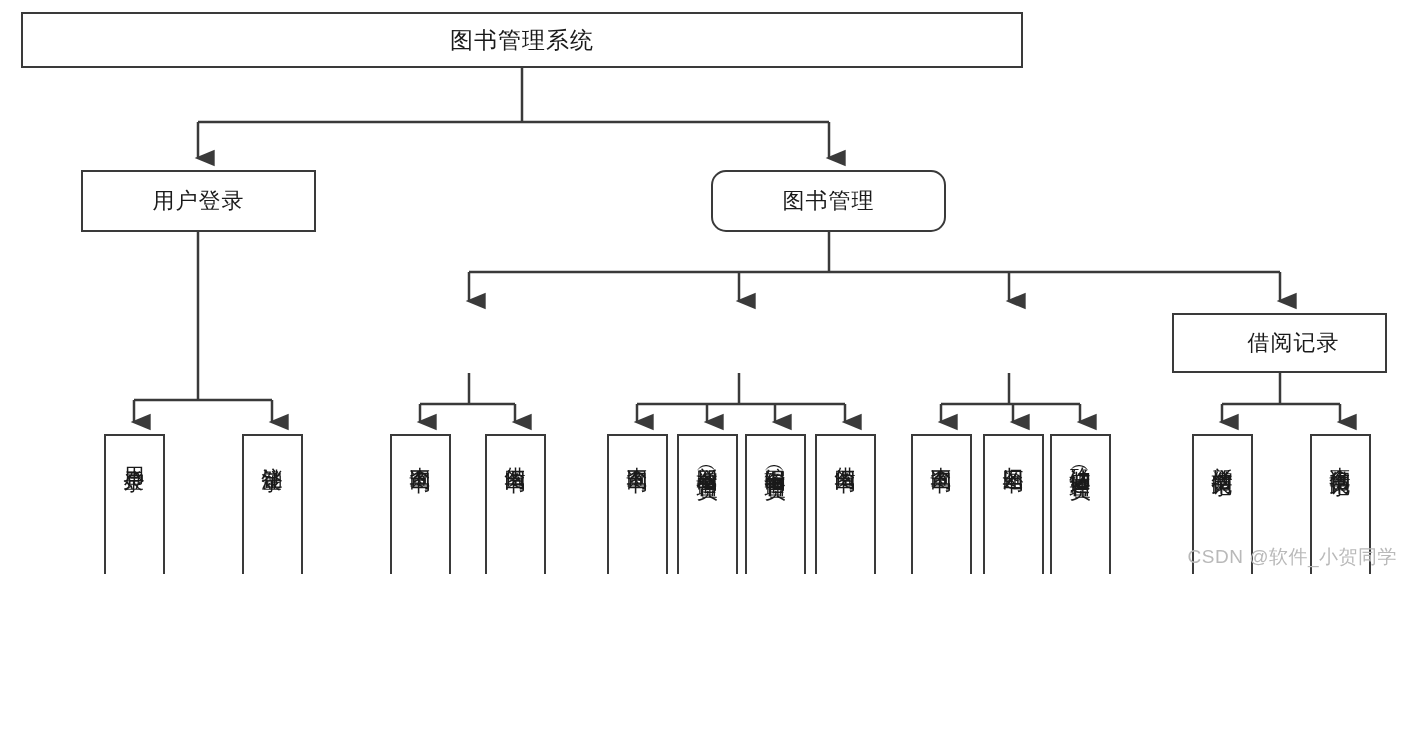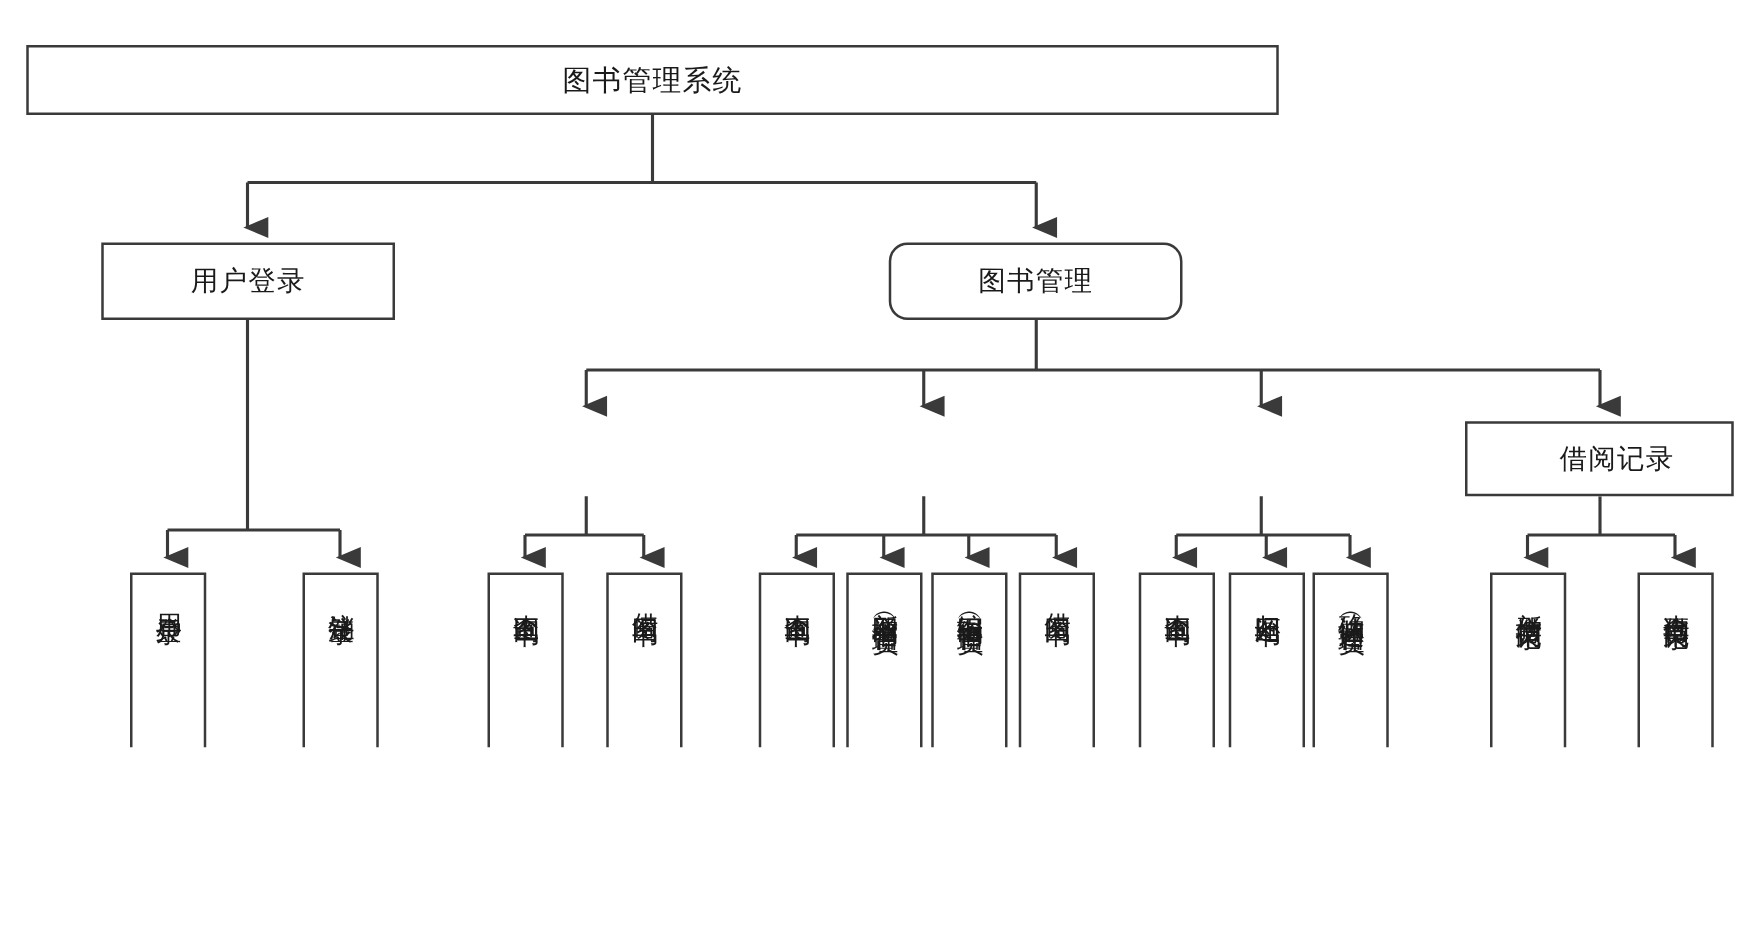--- a/index.html
+++ b/index.html
@@ -9,21 +9,20 @@
   }
   body {
     font-family: "Liberation Sans", "DejaVu Sans", sans-serif;
   }
   #canvas {
     position: relative;
     width: 1405px;
     height: 574px;
     background: #ffffff;
     overflow: hidden;
-    margin-top: 24px;
   }
   .node {
     position: absolute;
     box-sizing: border-box;
     border: 2px solid #3a3a3a;
     background: #ffffff;
     display: flex;
     align-items: center;
     justify-content: center;
     color: #1a1a1a;
@@ -182,14 +181,15 @@
     <span class="vtext">确认归还（管理员）</span>
   </div>
 
   <div class="node leaf" style="left:1192px; top:434px; width:61px; height:300px;">
     <span class="vtext">新增借阅记录</span>
   </div>
   <div class="node leaf" style="left:1310px; top:434px; width:61px; height:300px;">
     <span class="vtext">查询借阅记录</span>
   </div>
 
+  <div class="watermark">CSDN @软件_小贺同学</div>
 
 </div>
 
 </body></html>

